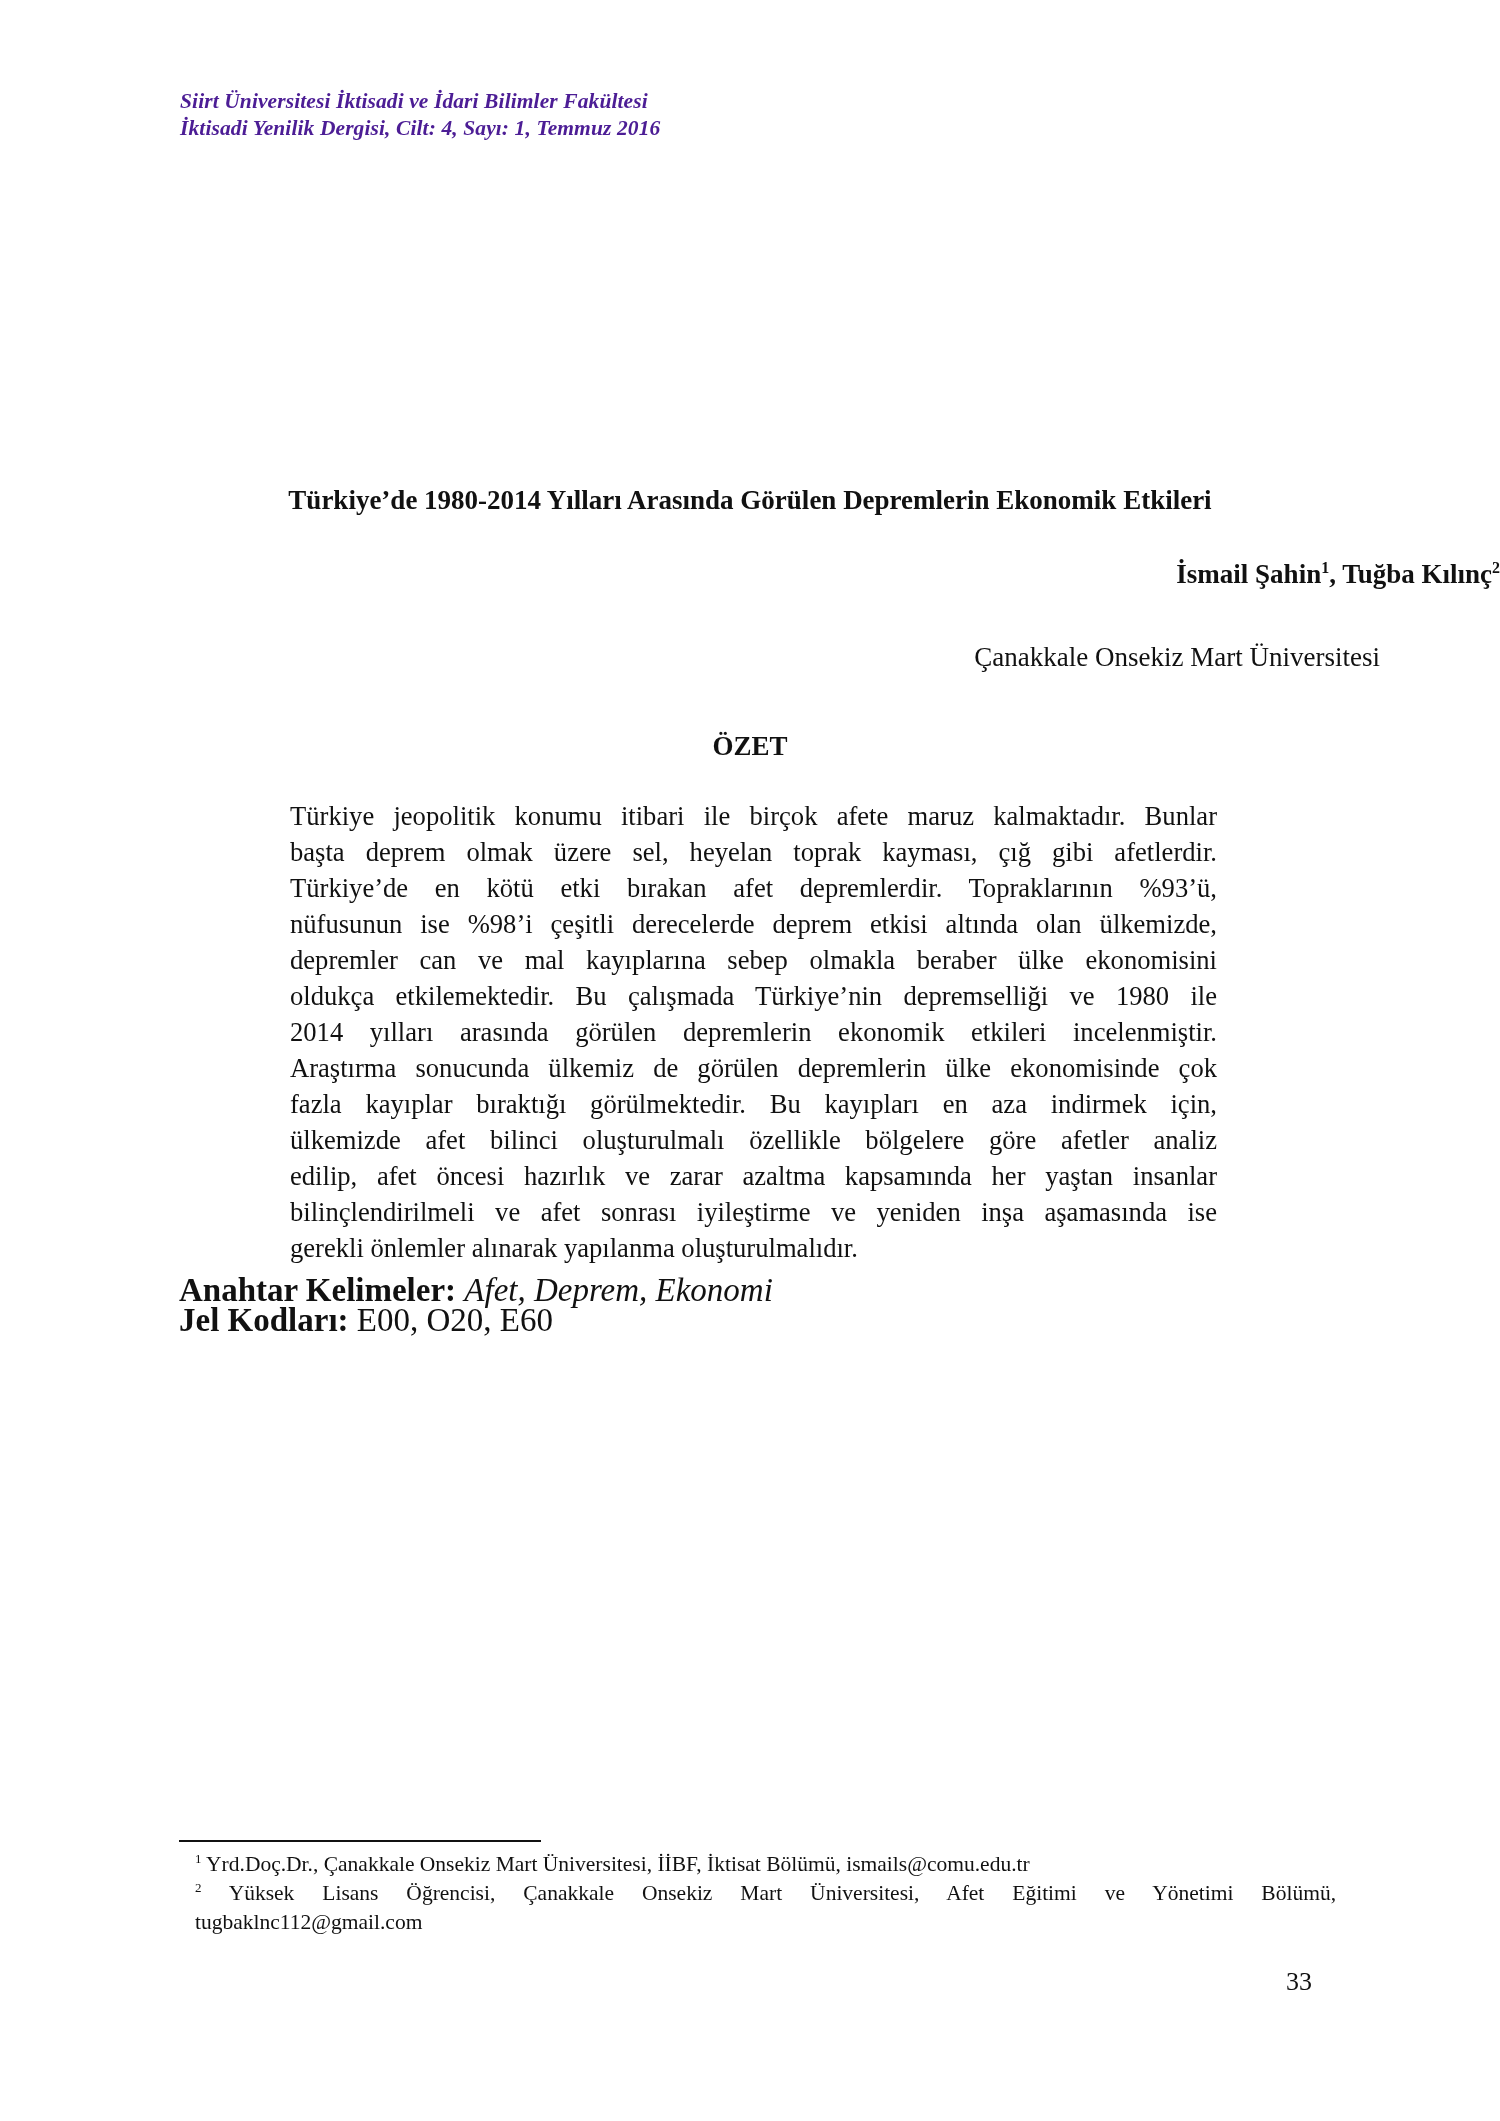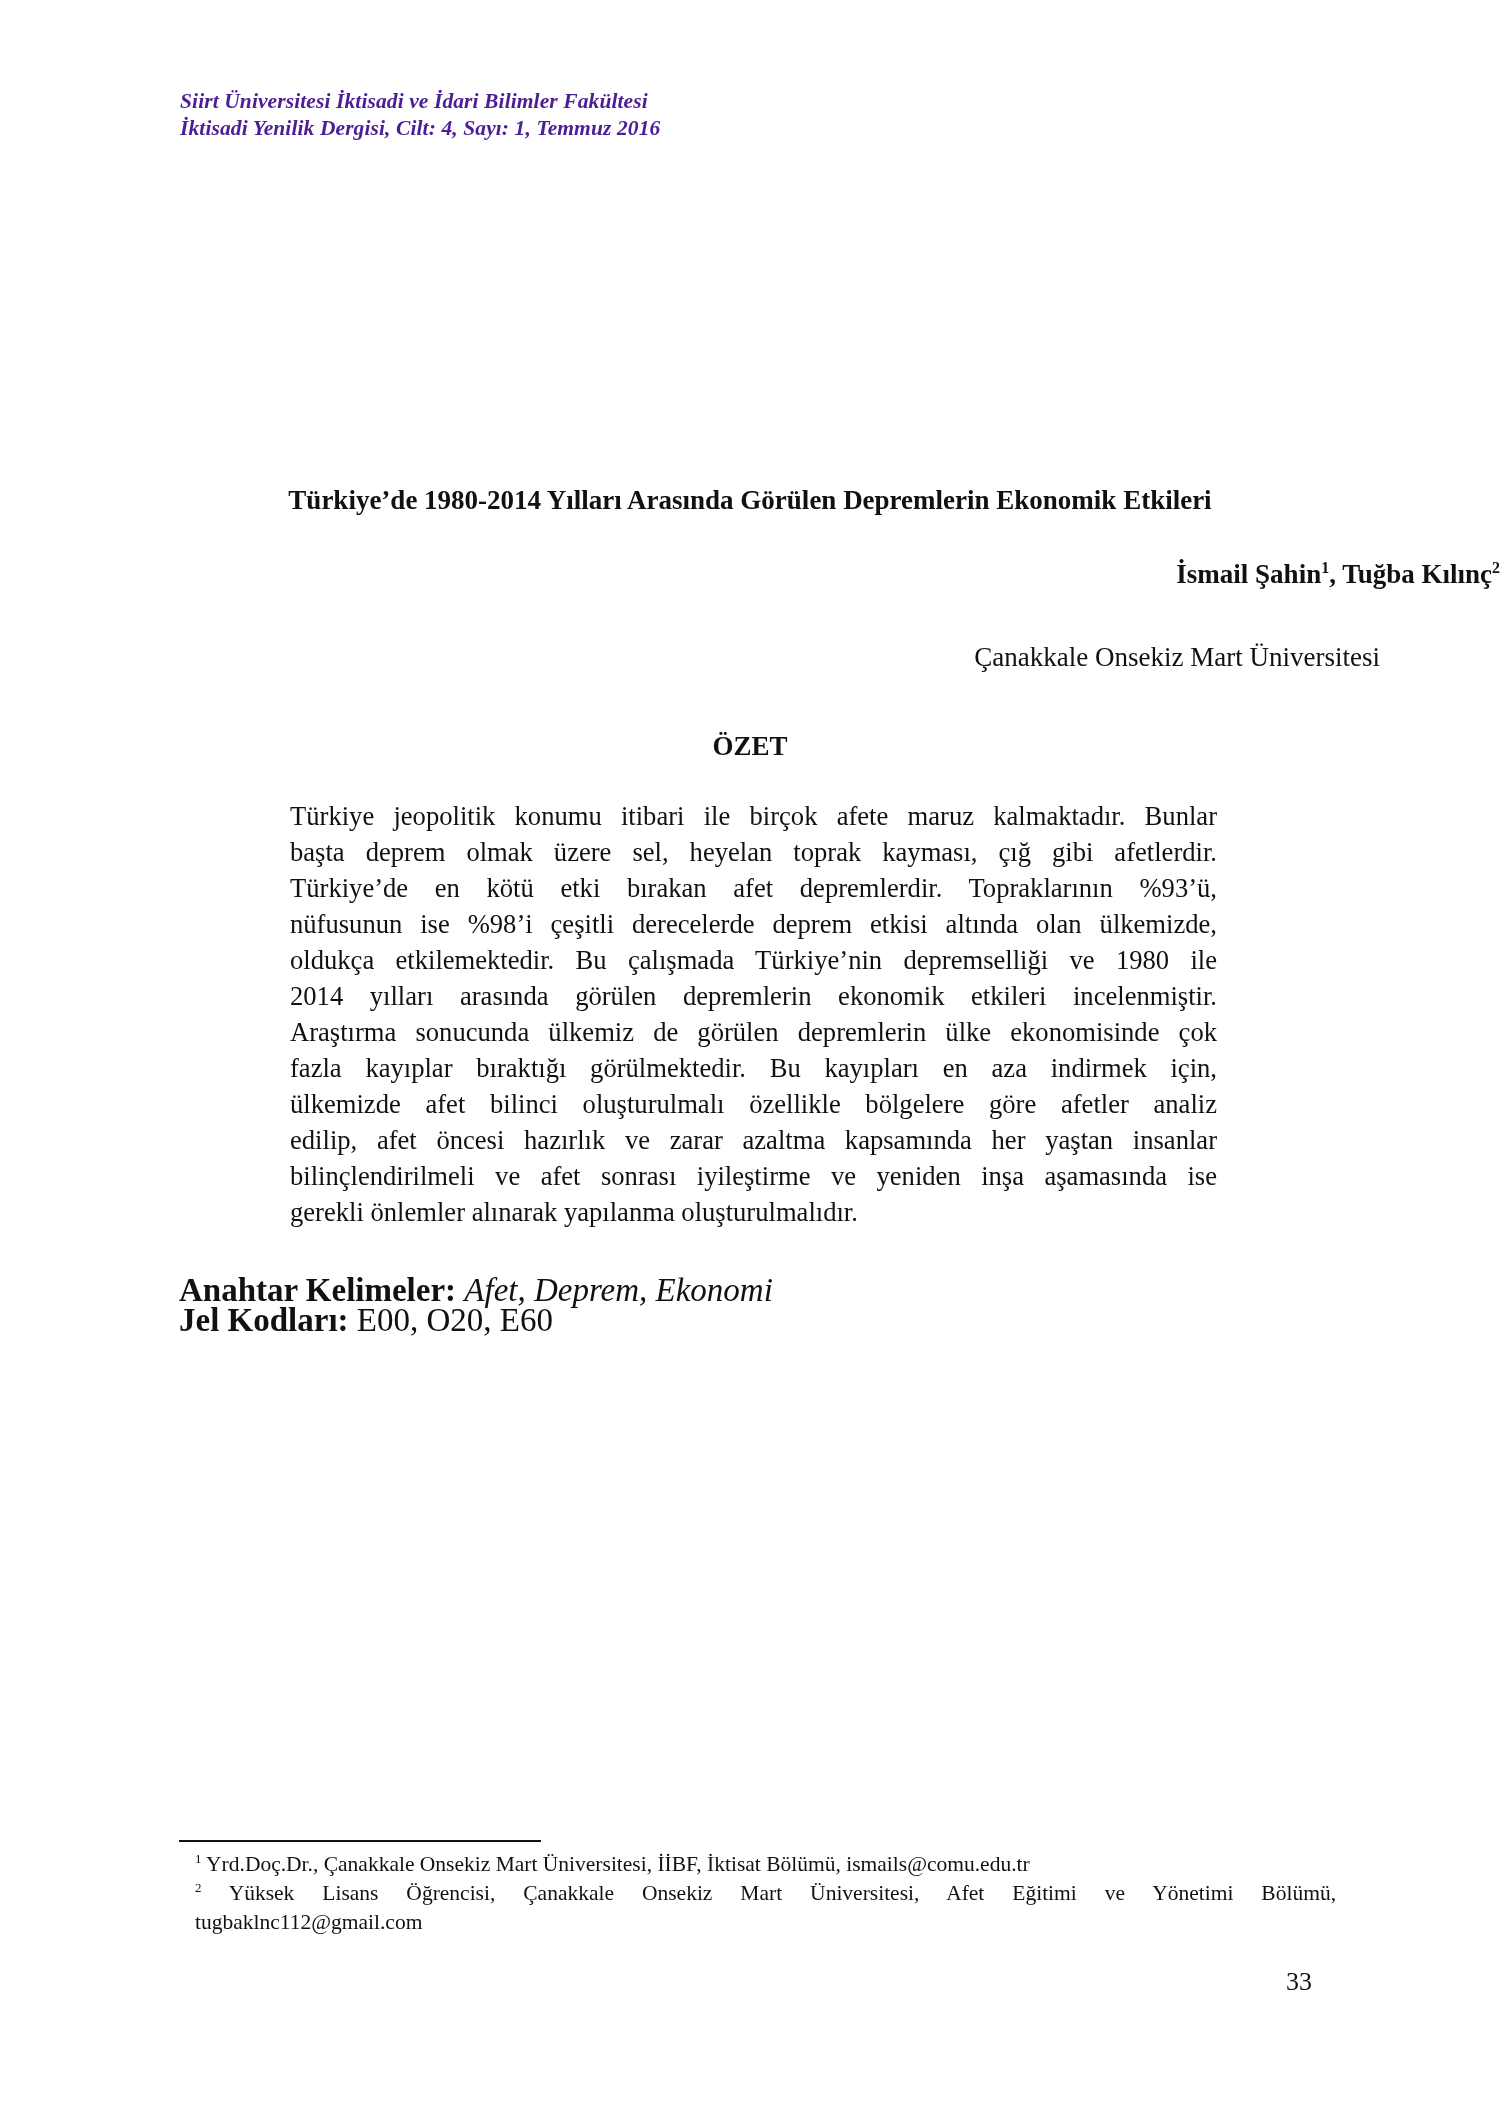--- a/index.html
+++ b/index.html
@@ -44,20 +44,21 @@
 
 <div class="abs univ">Çanakkale Onsekiz Mart Üniversitesi</div>
 
 <div class="abs ozet">ÖZET</div>
 
 <div class="abs abstract">
   <span class="line">Türkiye jeopolitik konumu itibari ile birçok afete maruz kalmaktadır. Bunlar</span>
   <span class="line">başta deprem olmak üzere sel, heyelan toprak kayması, çığ gibi afetlerdir.</span>
   <span class="line">Türkiye’de en kötü etki bırakan afet depremlerdir. Topraklarının %93’ü,</span>
   <span class="line">nüfusunun ise %98’i çeşitli derecelerde deprem etkisi altında olan ülkemizde,</span>
+  <span class="line">depremler can ve mal kayıplarına sebep olmakla beraber ülke ekonomisini</span>
   <span class="line">oldukça etkilemektedir. Bu çalışmada Türkiye’nin depremselliği ve 1980 ile</span>
   <span class="line">2014 yılları arasında görülen depremlerin ekonomik etkileri incelenmiştir.</span>
   <span class="line">Araştırma sonucunda ülkemiz de görülen depremlerin ülke ekonomisinde çok</span>
   <span class="line">fazla kayıplar bıraktığı görülmektedir. Bu kayıpları en aza indirmek için,</span>
   <span class="line">ülkemizde afet bilinci oluşturulmalı özellikle bölgelere göre afetler analiz</span>
   <span class="line">edilip, afet öncesi hazırlık ve zarar azaltma kapsamında her yaştan insanlar</span>
   <span class="line">bilinçlendirilmeli ve afet sonrası iyileştirme ve yeniden inşa aşamasında ise</span>
   <span class="line last">gerekli önlemler alınarak yapılanma oluşturulmalıdır.</span>
 </div>
 

